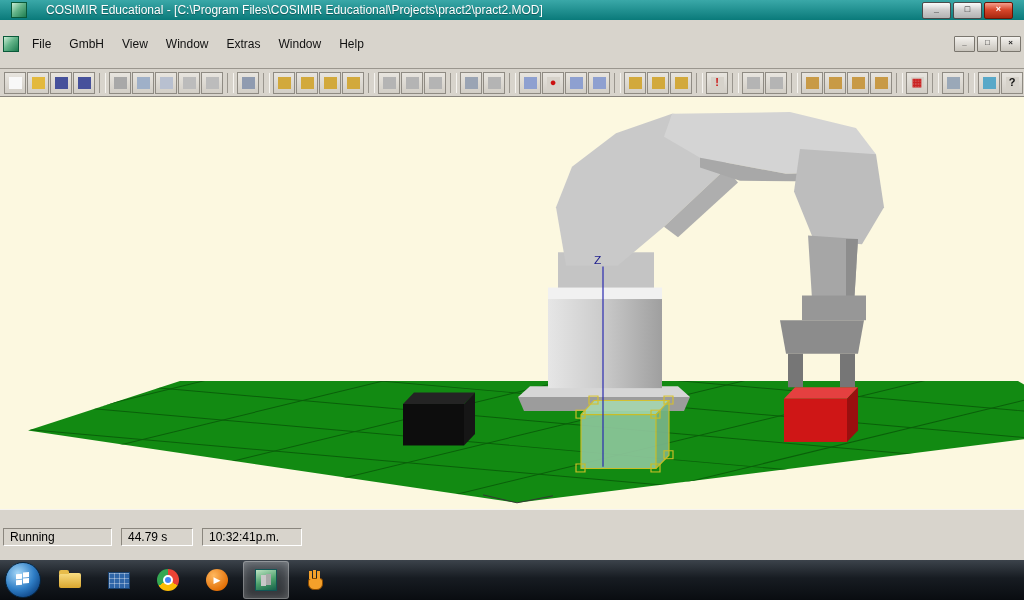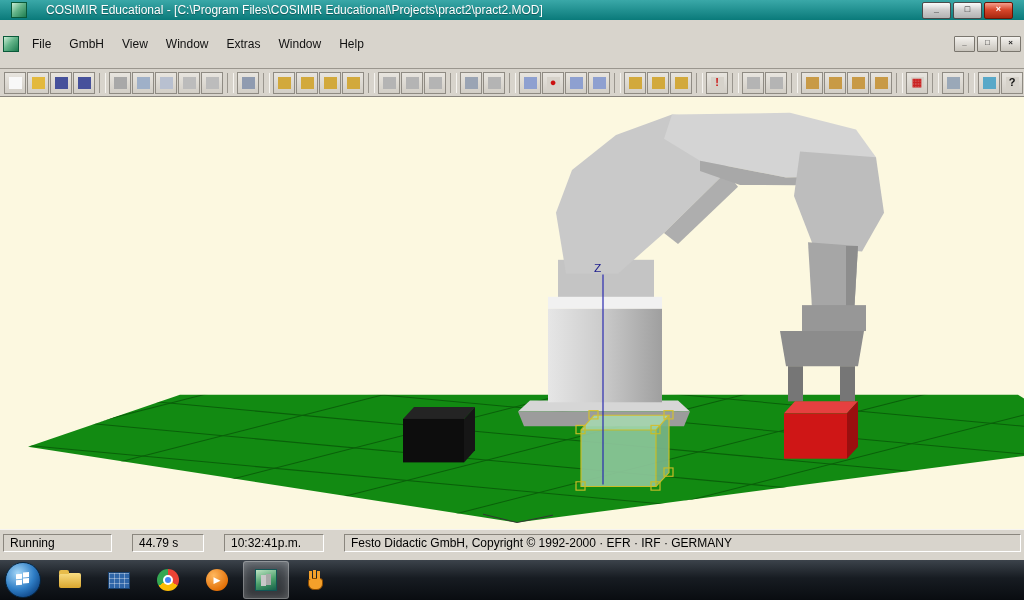--- a/index.html
+++ b/index.html
@@ -39,22 +39,22 @@
   .tico{width:13px;height:12px;display:flex;align-items:center;justify-content:center;
     font-size:11px;font-weight:bold;line-height:1;}
   .tsep{width:5px;height:20px;margin:0 3px;border-left:1px solid #9a968e;border-right:1px solid #f6f4f0;flex:none;}
 
   
   .viewport{flex:1;position:relative;background:#fcf8e0;min-height:0;}
   .viewport svg{display:block;width:100%;height:100%;}
   svg text{font-family:"Liberation Sans",sans-serif;}
 
   
-  .statusbar{height:22px;background:#d8d4cc;display:flex;align-items:flex-start;
-    padding:4px 3px;gap:20px;flex:none;border-top:1px solid #f6f4f0;}
+  .statusbar{height:22px;background:#d8d4cc;display:flex;align-items:flex-end;
+    padding:14px 3px;gap:9px;flex:none;border-top:1px solid #f6f4f0;}
   .spanel{height:16px;border:1px solid;border-color:#8a867e #ffffff #ffffff #8a867e;
     font-size:12px;padding:0 6px;display:flex;align-items:center;background:#d8d4cc;
     color:#000;white-space:nowrap;overflow:hidden;}
   .sp-state{width:95px;}
   .sp-time{width:58px;}
   .sp-clock{width:86px;}
   .sp-copy{flex:1;}
 
   
   .taskbar{height:40px;background:linear-gradient(#3c434b,#171c22 45%,#090c10);
@@ -349,21 +349,20 @@
         <line x1="517" y1="531" x2="553" y2="523"></line>
         <line x1="517" y1="531" x2="483" y2="522"></line>
       </g>
     </svg>
   </div>
 
   <div class="statusbar">
     <div class="spanel sp-state">Running</div>
     <div class="spanel sp-time">44.79 s</div>
     <div class="spanel sp-clock">10:32:41p.m.</div>
-    <div class="spanel sp-copy">Festo Didactic GmbH, Copyright © 1992-2000 · EFR · IRF · GERMANY</div>
   </div>
 
   <div class="taskbar">
     <div class="orb"></div>
     <div class="tapps">
         <span class="tapp">
           <span class="appico ico-explorer"></span>
         </span>
         <span class="tapp">
           <span class="appico ico-remote"></span>

